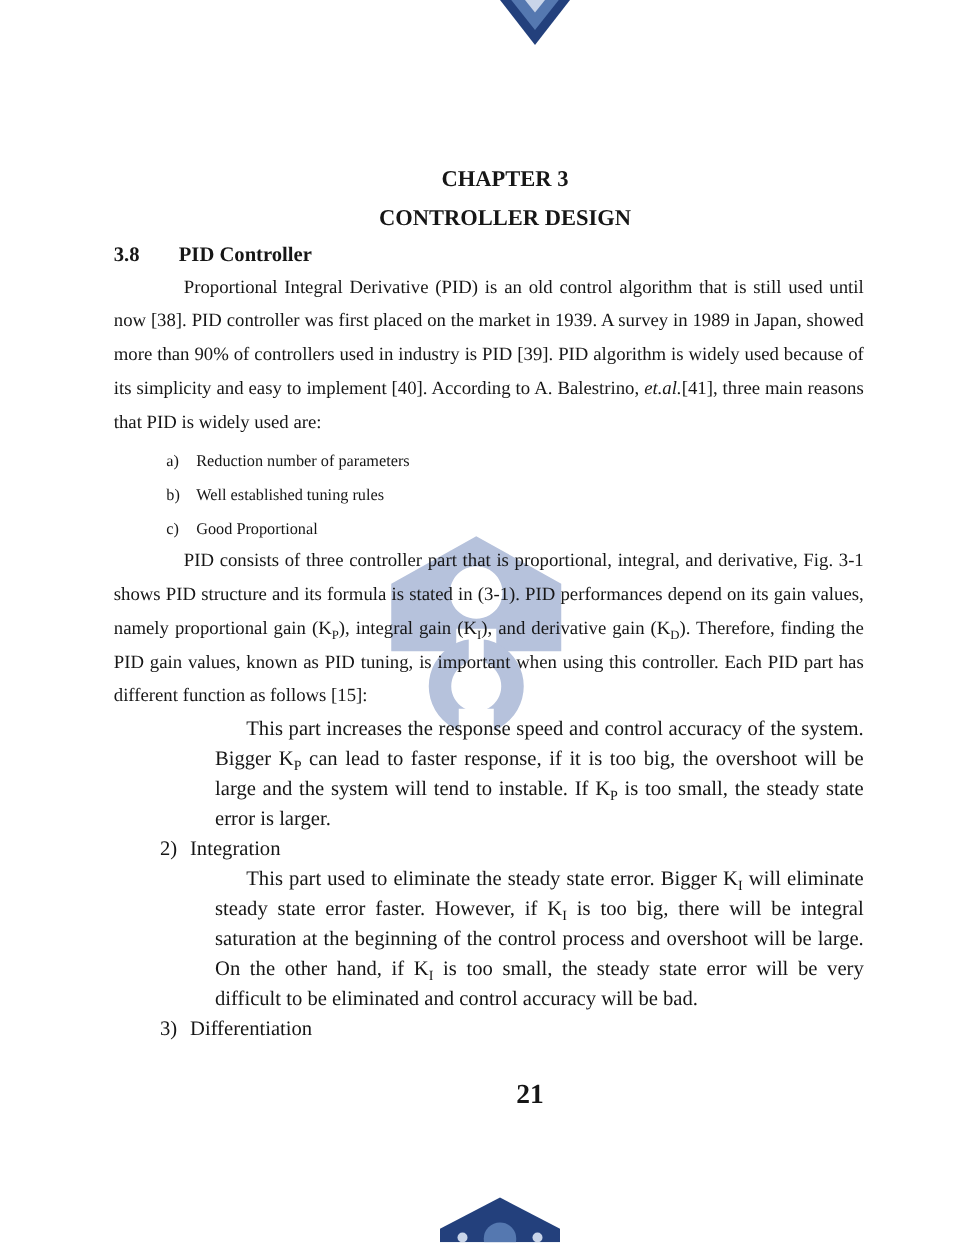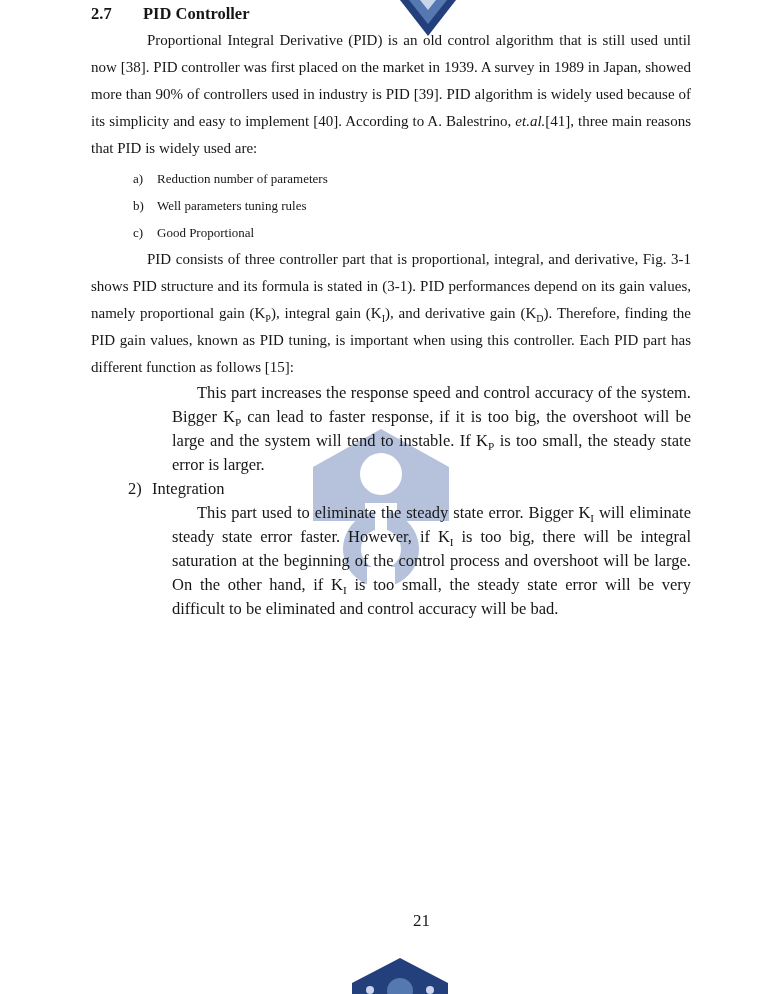--- a/index.html
+++ b/index.html
@@ -14,21 +14,21 @@
   .sec-num{display:inline-block;width:52px;}
   .body-par{margin:0;text-align:justify;font-size:15px;line-height:27px;text-indent:56px;}
   .letter-list{margin-top:3px;font-size:13px;line-height:27px;}
   .lmark{display:inline-block;margin-left:42px;width:24px;}
   .num-list{margin-top:0;font-size:16.5px;line-height:24px;}
   .num-title{white-space:nowrap;}
   .nmark{display:inline-block;margin-left:37px;width:24px;}
   .num-body{margin:0 0 0 81px;text-align:justify;text-indent:25px;}
   sub{font-size:68%;line-height:0;}
   em{font-style:italic;}
-  .page-number{position:absolute;left:413px;top:909px;font-size:17px;line-height:24px;}
+  .page-number{position:absolute;left:413px;top:863px;font-size:22px;line-height:24px;font-weight:bold;}
   .watermark{position:absolute;left:311px;top:427px;width:140px;height:160px;z-index:0;}
   .content,.page-number{z-index:1;}
   .top-logo{position:absolute;left:399px;top:0;width:58px;height:38px;}
   .bottom-logo{position:absolute;left:352px;top:957px;width:96px;height:37px;}
 </style>
 </head>
 <body>
 
 <div class="page">
 
@@ -42,47 +42,52 @@
     <path fill-rule="evenodd" style="fill:var(--watermark-blue)" d="M70,2 L138,40 L138,94 L86,94 L86,76 L54,76 L54,94 L2,94 L2,40 Z
          M70,26 a21,21 0 1 0 0.01,0 Z"></path>
     <path fill-rule="evenodd" style="fill:var(--watermark-blue)" d="M70,84 a38,38 0 1 0 0.01,0 Z
          M70,102 a20,20 0 1 1 -0.01,0 Z"></path>
     <rect x="64" y="82" width="12" height="22" fill="#ffffff"></rect>
     <rect x="56" y="140" width="28" height="22" fill="#ffffff"></rect>
   </svg>
 
   <div class="content">
 
+    <div class="chapter-block">
+      <div>CHAPTER 3</div>
+      <div>CONTROLLER DESIGN</div>
+    </div>
 
     <div class="section-heading">
-      <span class="sec-num">2.7</span><span>PID Controller</span>
+      <span class="sec-num">3.8</span><span>PID Controller</span>
     </div>
 
     <p class="body-par">Proportional Integral Derivative (PID) is an old control algorithm that is still used until now [38]. PID controller was first placed on the market in 1939. A survey in 1989 in Japan, showed more than 90% of controllers used in industry is PID [39]. PID algorithm is widely used because of its simplicity and easy to implement [40]. According to A. Balestrino, <em>et.al.</em>[41], three main reasons that PID is widely used are:</p>
 
     <div class="letter-list">
       <div><span class="lmark">a)</span><span>Reduction number of parameters</span></div>
-      <div><span class="lmark">b)</span><span>Well parameters tuning rules</span></div>
+      <div><span class="lmark">b)</span><span>Well established tuning rules</span></div>
       <div><span class="lmark">c)</span><span>Good Proportional</span></div>
     </div>
 
     <p class="body-par">PID consists of three controller part that is proportional, integral, and derivative, Fig. 3-1 shows PID structure and its formula is stated in (3-1). PID performances depend on its gain values, namely proportional gain (K<sub>P</sub>), integral gain (K<sub>I</sub>), and derivative gain (K<sub>D</sub>). Therefore, finding the PID gain values, known as PID tuning, is important when using this controller. Each PID part has different function as follows [15]:</p>
 
     <div class="num-list">
 
       <div>
         <p class="num-body">This part increases the response speed and control accuracy of the system. Bigger K<sub>P</sub> can lead to faster response, if it is too big, the overshoot will be large and the system will tend to instable. If K<sub>P</sub> is too small, the steady state error is larger.</p>
       </div>
 
       <div>
         <div class="num-title"><span class="nmark">2)</span><span>Integration</span></div>
         <p class="num-body">This part used to eliminate the steady state error. Bigger K<sub>I</sub> will eliminate steady state error faster. However, if K<sub>I</sub> is too big, there will be integral saturation at the beginning of the control process and overshoot will be large. On the other hand, if K<sub>I</sub> is too small, the steady state error will be very difficult to be eliminated and control accuracy will be bad.</p>
       </div>
 
       <div>
+        <div class="num-title"><span class="nmark">3)</span><span>Differentiation</span></div>
       </div>
 
     </div>
   </div>
 
   <div class="page-number">21</div>
 
   <svg class="bottom-logo" viewBox="0 0 96 37">
     <polygon points="48,1 96,26 96,37 0,37 0,26" style="fill:var(--logo-navy)"></polygon>
     <circle cx="48" cy="34" r="13" style="fill:var(--logo-mid-blue)"></circle>

